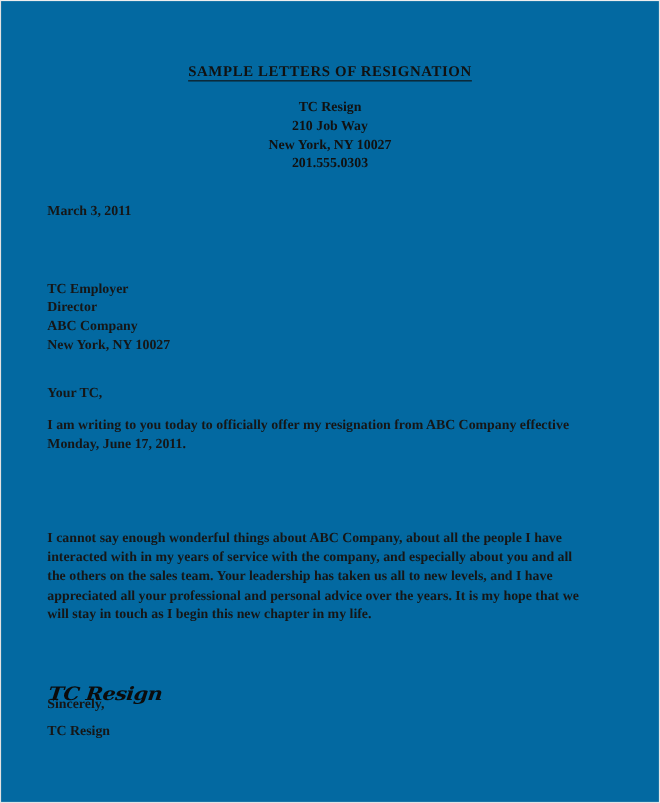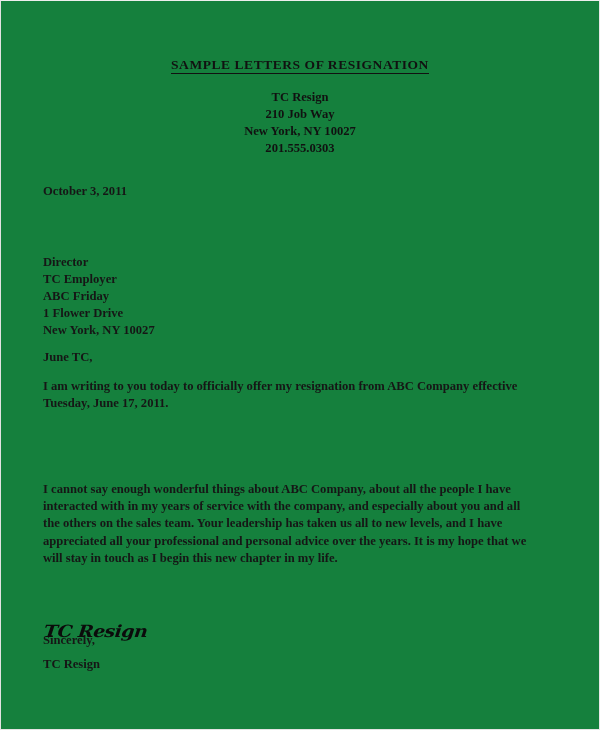--- a/index.html
+++ b/index.html
@@ -4,21 +4,21 @@
 <style>
   html, body {
     margin: 0;
     padding: 0;
     background: #ffffff;
   }
   #page {
     position: relative;
     width: 600px;
     height: 730px;
-    background: #15803d;
+    background: #0369a1;
     box-sizing: border-box;
     border-left: 1px solid #e2e2e2;
     border-top: 1px solid #eeeeee;
     border-right: 1px solid #e8e8e8;
     border-bottom: 1px solid #e4e4e4;
     overflow: hidden;
     font-family: "Liberation Serif", "DejaVu Serif", serif;
     color: #161616;
   }
   .sheet {
@@ -118,33 +118,32 @@
       <span>SAMPLE LETTERS OF RESIGNATION</span>
     </div>
 
     <div class="sender">
       <div>TC Resign</div>
       <div>210 Job Way</div>
       <div>New York, NY 10027</div>
       <div>201.555.0303</div>
     </div>
 
-    <div class="blk date-line">October 3, 2011</div>
+    <div class="blk date-line">March 3, 2011</div>
 
     <div class="blk recipient">
+      <div>TC Employer</div>
       <div>Director</div>
-      <div>TC Employer</div>
-      <div>ABC Friday</div>
-      <div>1 Flower Drive</div>
+      <div>ABC Company</div>
       <div>New York, NY 10027</div>
     </div>
 
-    <div class="blk salutation">June TC,</div>
+    <div class="blk salutation">Your TC,</div>
 
-    <div class="para p1">I am writing to you today to officially offer my resignation from ABC Company effective Tuesday, June 17, 2011.</div>
+    <div class="para p1">I am writing to you today to officially offer my resignation from ABC Company effective Monday, June 17, 2011.</div>
     <div class="para p3">I cannot say enough wonderful things about ABC Company, about all the people I have interacted with in my years of service with the company, and especially about you and all the others on the sales team. Your leadership has taken us all to new levels, and I have appreciated all your professional and personal advice over the years. It is my hope that we will stay in touch as I begin this new chapter in my life.</div>
 
     <div class="blk closing">Sincerely,</div>
 
     <div class="signature">TC Resign</div>
 
     <div class="blk signer-name">TC Resign</div>
 
   </div>
 </div>

